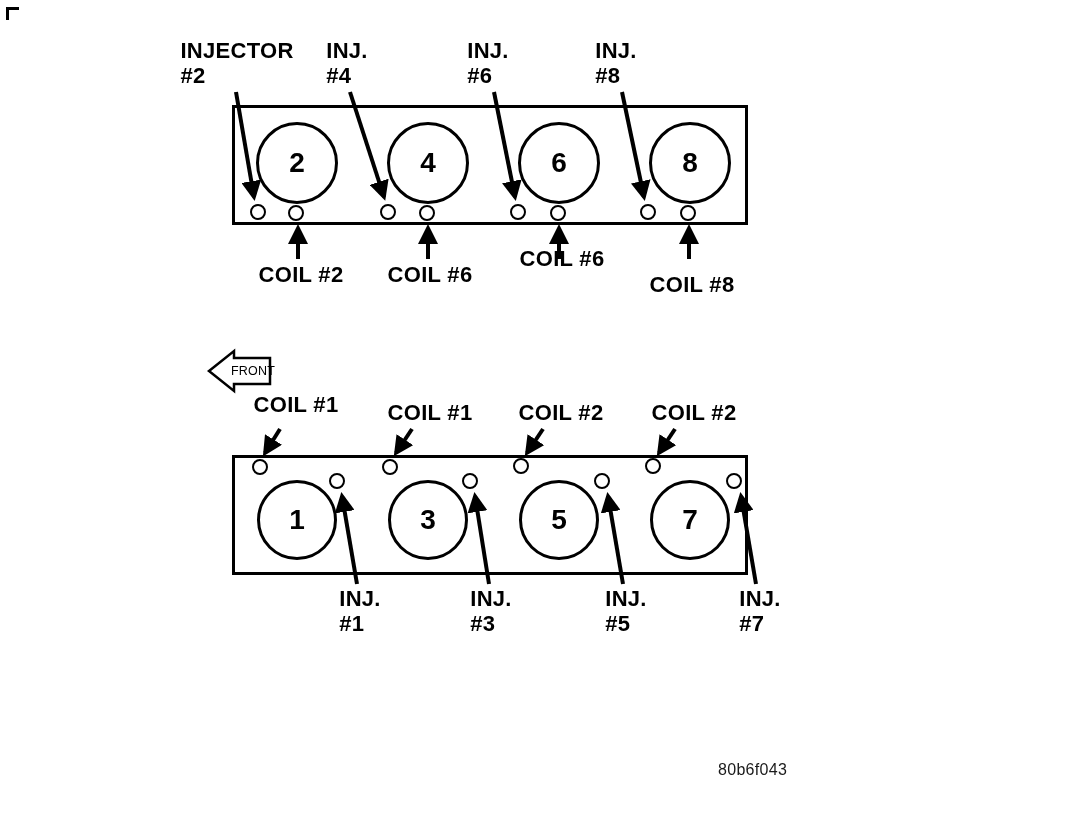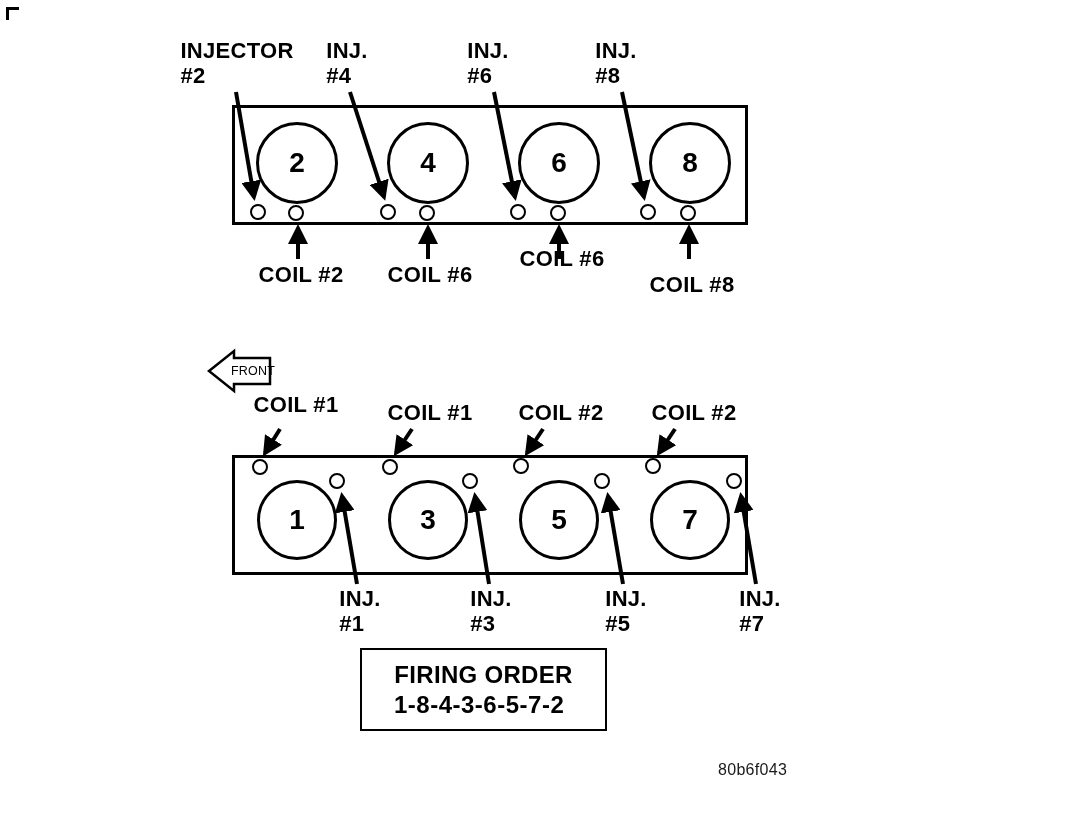--- a/index.html
+++ b/index.html
@@ -168,20 +168,16 @@
   </div>
   <div class="lbl" style="left:626px;top:586px">
     <span>INJ.</span>
     <span>#5</span>
   </div>
   <div class="lbl" style="left:760px;top:586px">
     <span>INJ.</span>
     <span>#7</span>
   </div>
 
-  <div class="fo-box" style="left:360px;top:648px;width:247px;height:83px">
-    <div class="fo-title">FIRING ORDER</div>
-    <div class="fo-seq">1-8-4-3-6-5-7-2</div>
-  </div>
 
   <div class="ref-code" style="left:718px;top:761px">80b6f043</div>
 
 </div>
 
 </body></html>

